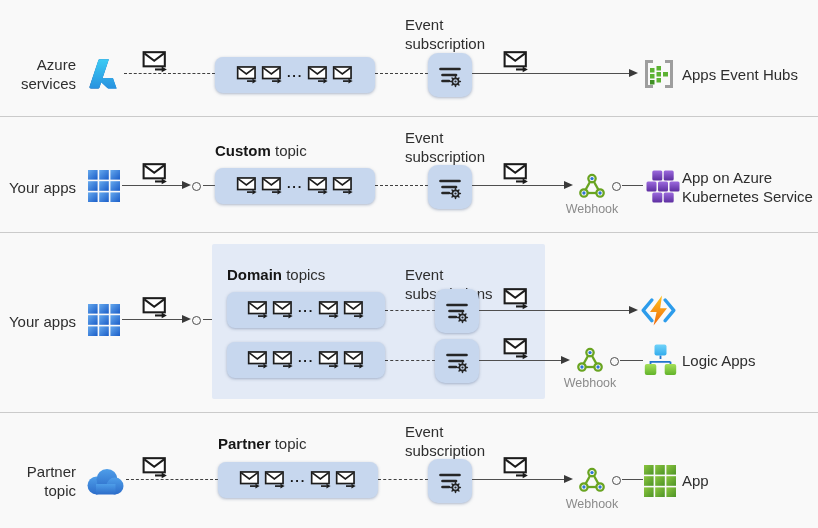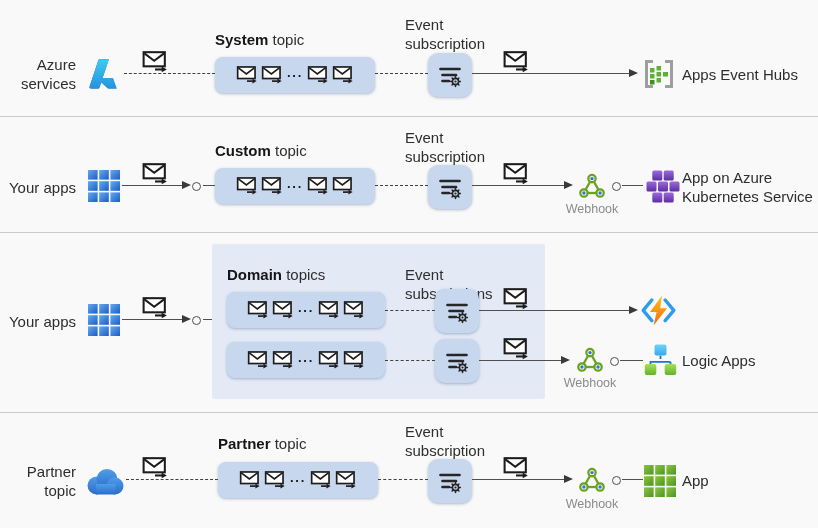--- a/index.html
+++ b/index.html
@@ -131,21 +131,20 @@
   <div class="lbl r" style="left:8px;top:56px;width:68px">Azure services</div>
   <svg class="ic" style="left:88px;top:57px" width="32" height="32" viewBox="0 0 96 96">
     <path fill="url(#gAz1)" d="M35.2 7h27.4L34.2 91.3a4.4 4.4 0 0 1-4.1 3H8.9a4.4 4.4 0 0 1-4.1-5.8L31.1 10a4.4 4.4 0 0 1 4.1-3z"></path>
     <path fill="#0078d4" d="M74.9 63.4H31.4a2 2 0 0 0-1.4 3.5l28 26.1a4.4 4.4 0 0 0 3 1.2h24.6z"></path>
     <path fill="url(#gAz2)" d="M35.2 7a4.4 4.4 0 0 0-4.2 3L4.9 88.4a4.4 4.4 0 0 0 4.1 5.9h21.9a4.7 4.7 0 0 0 3.6-3l5.3-15.6 18.9 17.6a4.5 4.5 0 0 0 2.8 1h24.5L75 63.4H43.5L62.7 7z"></path>
   </svg>
   <div class="dline" style="left:124px;top:73px;width:91px"></div>
   <svg class="env envp" style="left:142px;top:51px" viewBox="0 0 32 28">
       <use href="#env-g"></use>
     </svg>
-  <div class="lbl c" style="left:215px;top:31px;width:160px"><b>System</b> <span>topic</span></div>
   <div class="topic-box" style="left:215px;top:57px;width:160px">
     <svg class="env s" viewBox="0 0 32 28">
         <use href="#env-g"></use>
       </svg>
     <svg class="env s" viewBox="0 0 32 28">
         <use href="#env-g"></use>
       </svg>
     <span class="ell">···</span>
     <svg class="env s" viewBox="0 0 32 28">
         <use href="#env-g"></use>

